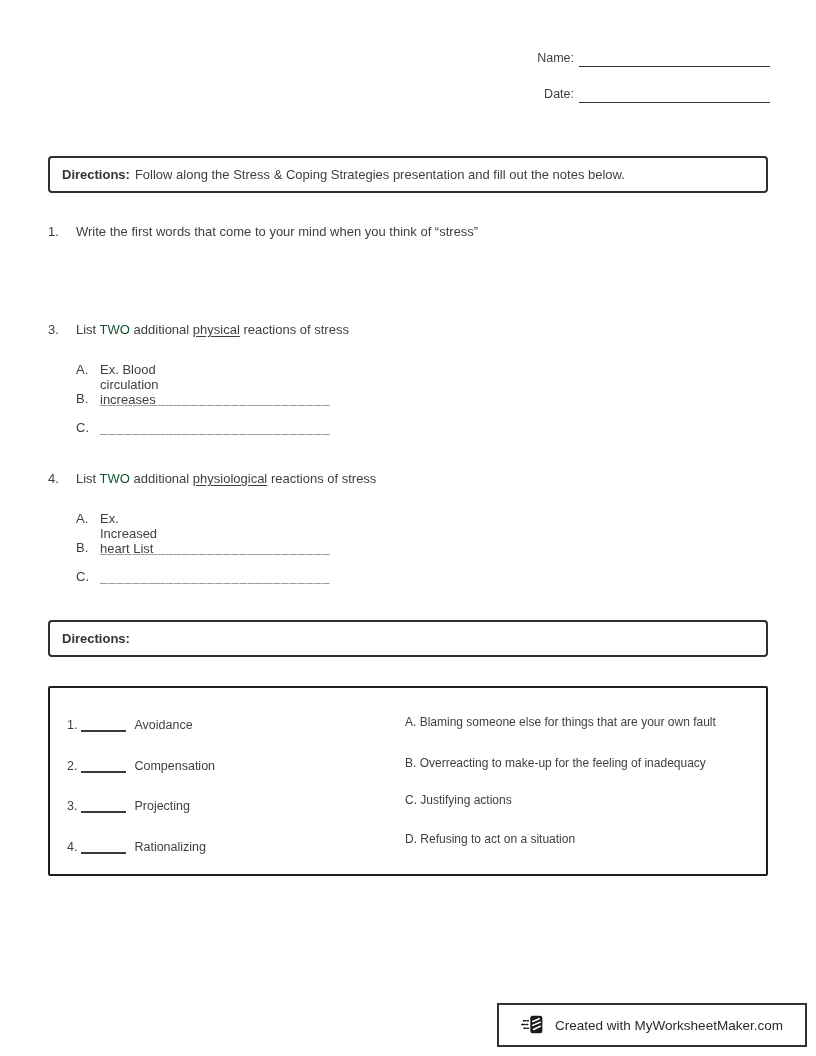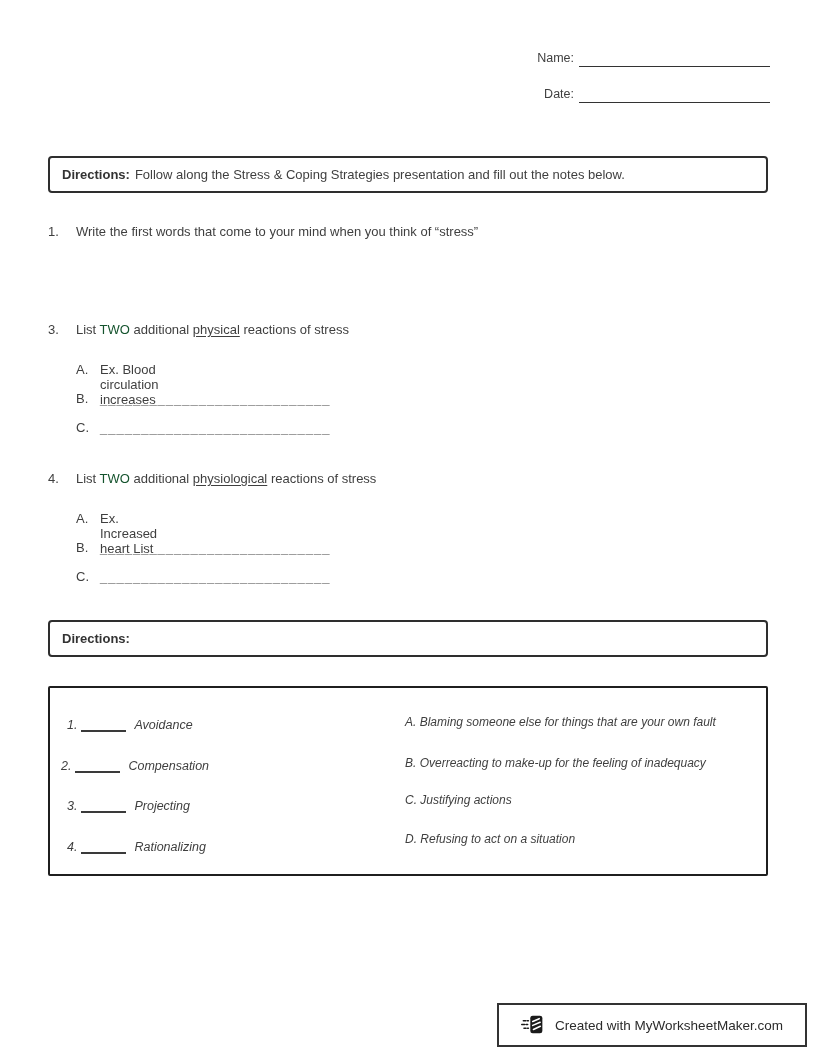--- a/index.html
+++ b/index.html
@@ -67,21 +67,20 @@
     font-size: 13px;
     white-space: nowrap;
   }
   .match-box {
     position: absolute;
     left: 48px; top: 686px;
     width: 720px; height: 190px;
     border: 2px solid #1f1f1f;
     border-radius: 2px;
     background: #ffffff;
-    font-style: italic;
   }
   .match-item { position: absolute; font-size: 12.5px; color: #3f3f3f; white-space: nowrap; }
   .match-num { display: inline-block; }
   .match-blank {
     display: inline-block;
     width: 45px;
     height: 13px;
     border-bottom: 2px solid #3a3a3a;
     margin: 0 8px 0 4px;
     transform: translateY(3px);
@@ -165,21 +164,21 @@
   </div>
 
   <div class="directions-box" style="top:620px">
     <span class="dir-label">Directions:</span>
   </div>
 
   <div class="match-box">
     <div class="match-item" style="left:17px; top:28px">
       <span class="match-num">1.</span><span class="match-blank"></span><span>Avoidance</span>
     </div>
-    <div class="match-item" style="left:11px; top:69px">
+    <div class="match-item" style="left:17px; top:69px">
       <span class="match-num">2.</span><span class="match-blank"></span><span>Compensation</span>
     </div>
     <div class="match-item" style="left:17px; top:109px">
       <span class="match-num">3.</span><span class="match-blank"></span><span>Projecting</span>
     </div>
     <div class="match-item" style="left:17px; top:150px">
       <span class="match-num">4.</span><span class="match-blank"></span><span>Rationalizing</span>
     </div>
     <div class="match-def" style="top:27px">A. Blaming someone else for things that are your own fault</div>
     <div class="match-def" style="top:68px">B. Overreacting to make-up for the feeling of inadequacy</div>

